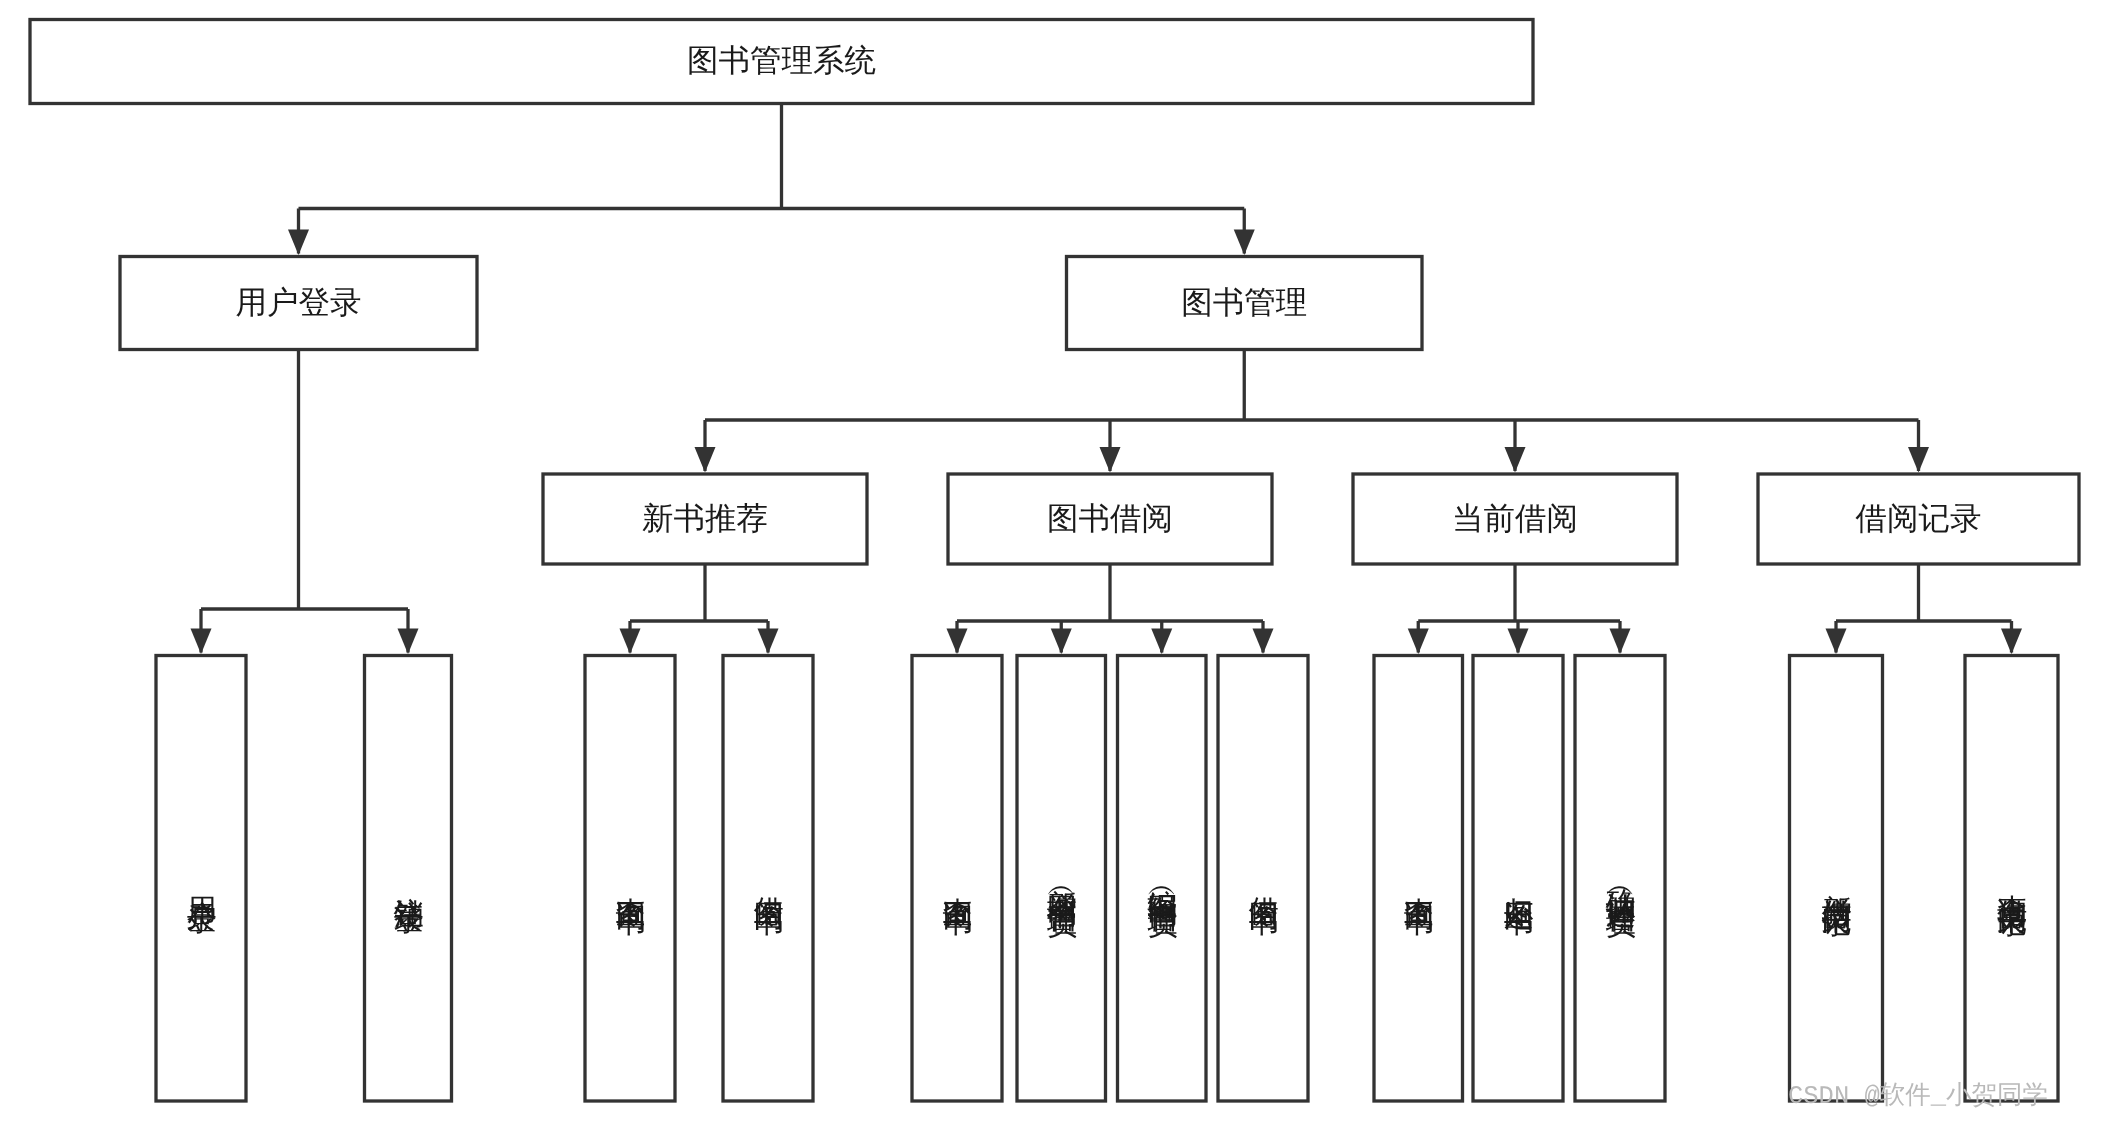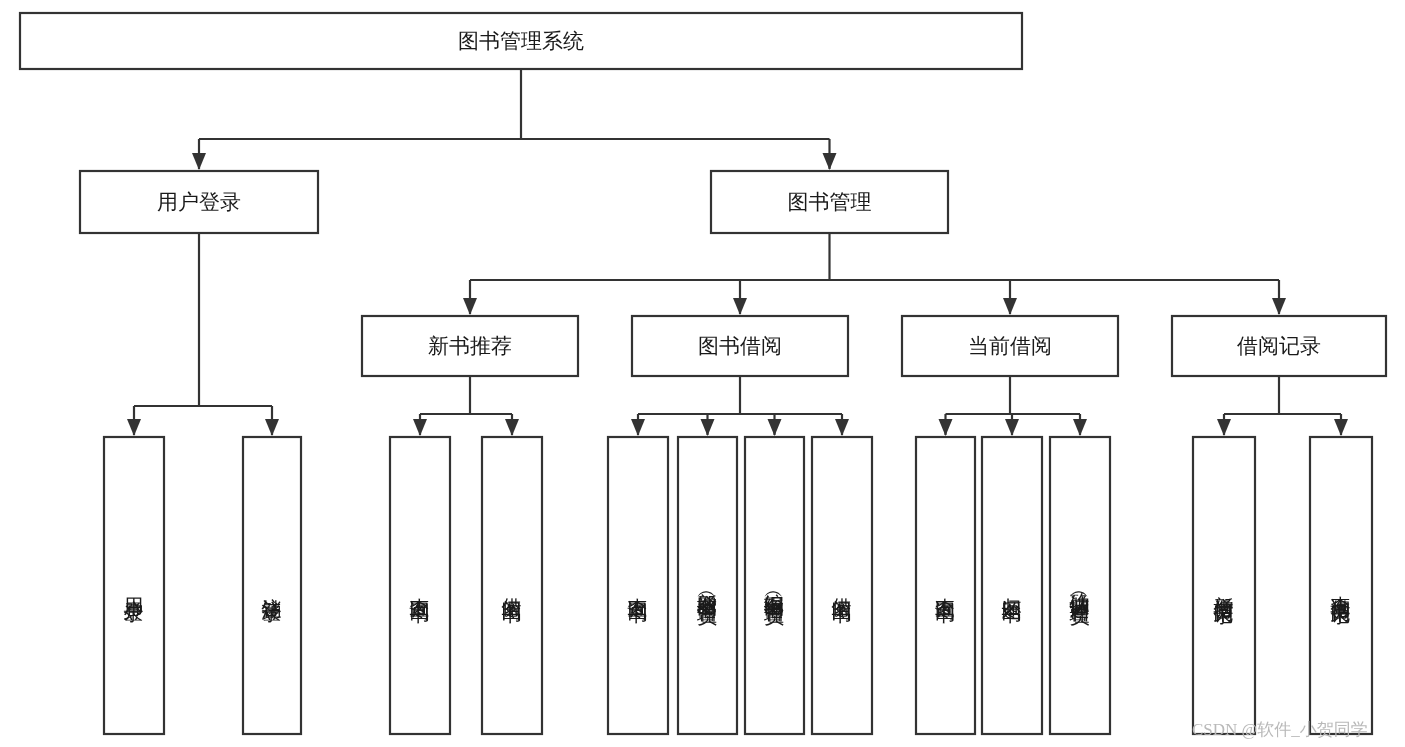--- a/index.html
+++ b/index.html
@@ -61,21 +61,21 @@
     letter-spacing: 2px;
     white-space: nowrap;
     display: flex;
     align-items: center;
     justify-content: center;
     pointer-events: none;
     user-select: none;
   }
   .watermark {
     position: absolute;
-    font-family: Liberation Serif, serif;
+    font-family: Liberation Mono, monospace;
     font-size: 17px;
     color: #b9b9b9;
     white-space: nowrap;
     user-select: none;
   }
 </style>
 </head>
 <body>
 
 <div id="diagram-root">

